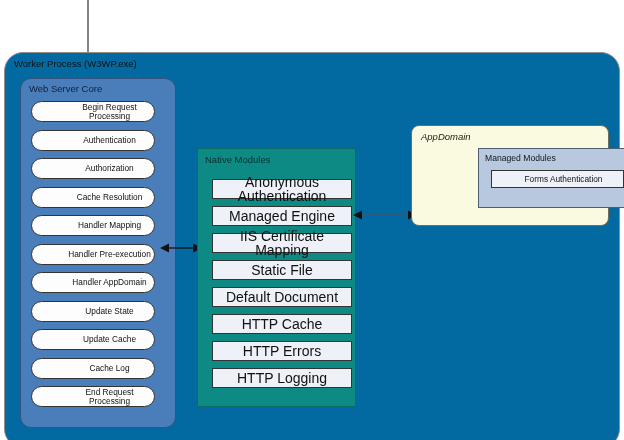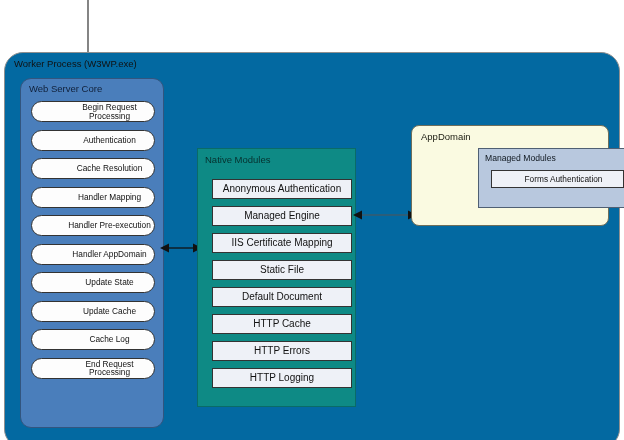--- a/index.html
+++ b/index.html
@@ -52,21 +52,21 @@
     font-size: 9.5px;
     color: #111111;
     white-space: nowrap;
   }
 
   
   .web-server-core {
     position: absolute;
     left: 15px;
     top: 25px;
-    width: 144px;
+    width: 156px;
     height: 350px;
     background: #4A7EBB;
     border: 1.6px solid #32557F;
     border-radius: 11px;
   }
   .web-server-core-label {
     position: absolute;
     left: 8px;
     top: 4px;
     font-size: 9.5px;
@@ -119,21 +119,21 @@
     left: 0px;
     top: 30px;
     width: 164px;
   }
   .module-box {
     width: 140px;
     height: 20px;
     margin: 0 0 7px 14px;
     background: #EEF1F7;
     border: 1.3px solid #333333;
-    font-size: 10px;
+    font-size: 14px;
     color: #111111;
     display: flex;
     align-items: center;
     justify-content: center;
     text-align: center;
     line-height: 1;
   }
 
   
   .appdomain {
@@ -146,20 +146,21 @@
     border: 1.3px solid #6E6E5A;
     border-radius: 8px;
   }
   .appdomain-label {
     position: absolute;
     left: 9px;
     top: 5px;
     font-size: 9.5px;
     color: #1B1B10;
     white-space: nowrap;
+    font-style: italic;
   }
   .managed-modules {
     position: absolute;
     left: 19px;
     top: 22px;
     width: 157px;
     height: 60px;
     background: #B8C8DE;
     border: 1.2px solid #4F5F73;
     margin-left: 47px;
@@ -207,20 +208,21 @@
   </svg>
 
   <div class="worker-process">
     <div class="worker-process-label">Worker Process (W3WP.exe)</div>
 
     <div class="web-server-core">
       <div class="web-server-core-label">Web Server Core</div>
       <div class="pill-stack">
         <div class="pill">Begin Request Processing</div>
         <div class="pill">Authentication</div>
+        <div class="pill">Authorization</div>
         <div class="pill">Cache Resolution</div>
         <div class="pill">Handler Mapping</div>
         <div class="pill">Handler Pre-execution</div>
         <div class="pill">Handler AppDomain</div>
         <div class="pill">Update State</div>
         <div class="pill">Update Cache</div>
         <div class="pill">Cache Log</div>
         <div class="pill">End Request Processing</div>
       </div>
     </div>

